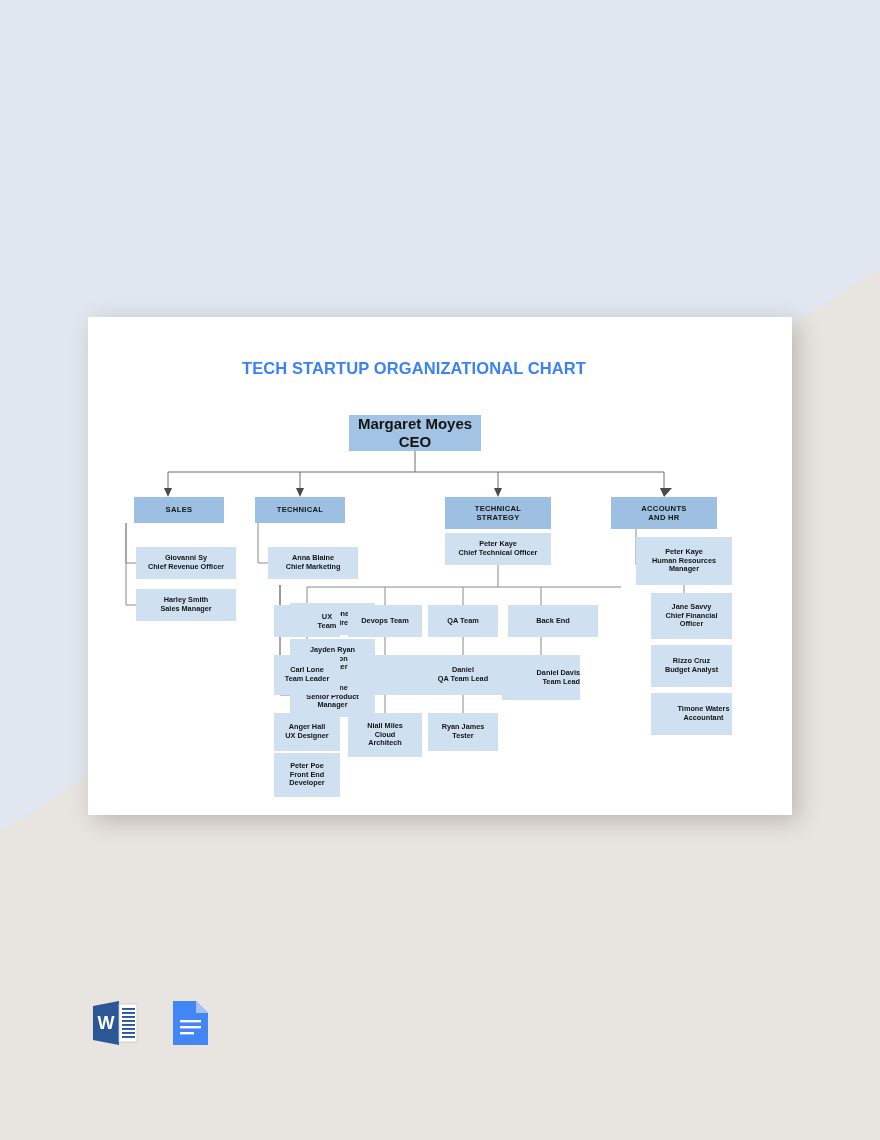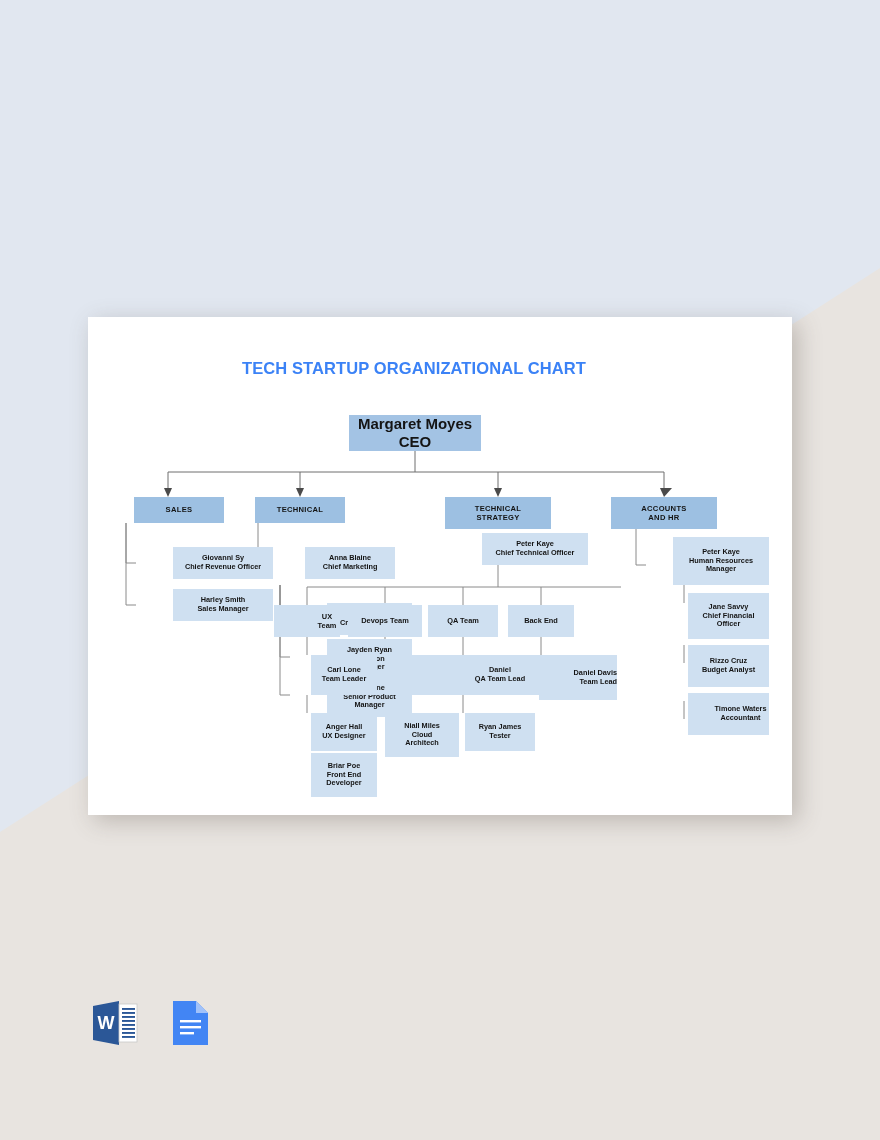--- a/index.html
+++ b/index.html
@@ -90,21 +90,20 @@
     font-size: 15px;
   }
   .node.dept {
     background: #9dc0e2;
     font-size: 7.6px;
     letter-spacing: 0.3px;
   }
   .node.person {
     background: #cfe0f1;
     font-size: 7.3px;
-    margin-left: 37px;
   }
   .node.team {
     background: #cfe0f1;
     font-size: 7.4px;
   }
   .node.blank { background: #cfe0f1; }
 
   
   #app-icons {
     position: absolute;
@@ -242,21 +241,21 @@
     </div>
     <div class="node person" style="left:186px; top:338px; width:66px; height:40px;">
       <span class="ln">Carl Lone</span>
       <span class="ln">Team Leader</span>
     </div>
     <div class="node person" style="left:186px; top:396px; width:66px; height:38px;">
       <span class="ln">Anger Hall</span>
       <span class="ln">UX Designer</span>
     </div>
     <div class="node person" style="left:186px; top:436px; width:66px; height:44px;">
-      <span class="ln">Briar Poe</span>
+      <span class="ln">Peter Poe</span>
       <span class="ln">Front End</span>
       <span class="ln">Developer</span>
     </div>
 
     <div class="node team" style="left:260px; top:288px; width:74px; height:32px;">
       <span class="ln">Devops Team</span>
     </div>
     <div class="node person blank" style="left:260px; top:338px; width:74px; height:40px;">
       <span class="ln"></span>
     </div>
@@ -271,21 +270,21 @@
     </div>
     <div class="node person" style="left:334px; top:338px; width:82px; height:40px;">
       <span class="ln">Daniel</span>
       <span class="ln">QA Team Lead</span>
     </div>
     <div class="node person" style="left:340px; top:396px; width:70px; height:38px;">
       <span class="ln">Ryan James</span>
       <span class="ln">Tester</span>
     </div>
 
-    <div class="node team" style="left:420px; top:288px; width:66px; height:32px;">
+    <div class="node team" style="left:420px; top:288px; width:90px; height:32px;">
       <span class="ln">Back End</span>
     </div>
     <div class="node person" style="left:414px; top:338px; width:78px; height:45px;text-align:right;">
       <span class="ln">Daniel Davis</span>
       <span class="ln">Team Lead</span>
     </div>
 
     <div class="node dept" style="left:523px; top:180px; width:106px; height:32px;">
       <span class="ln">ACCOUNTS</span>
       <span class="ln">AND HR</span>

